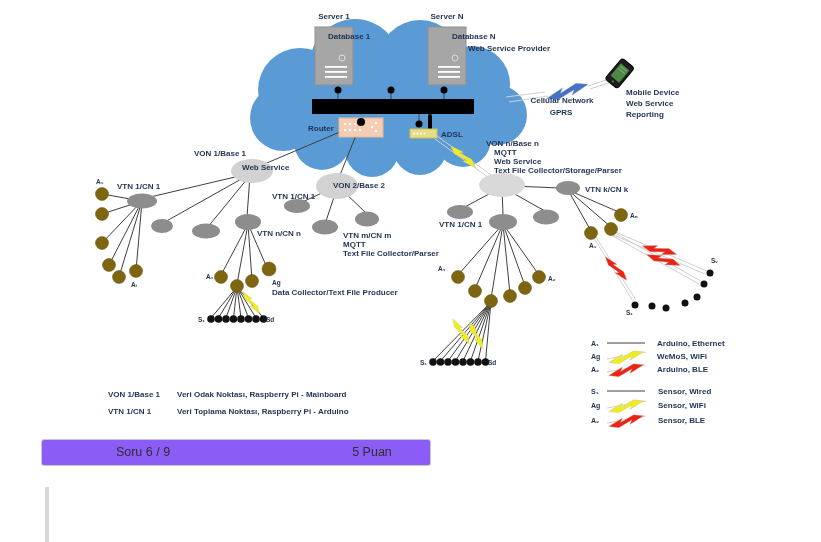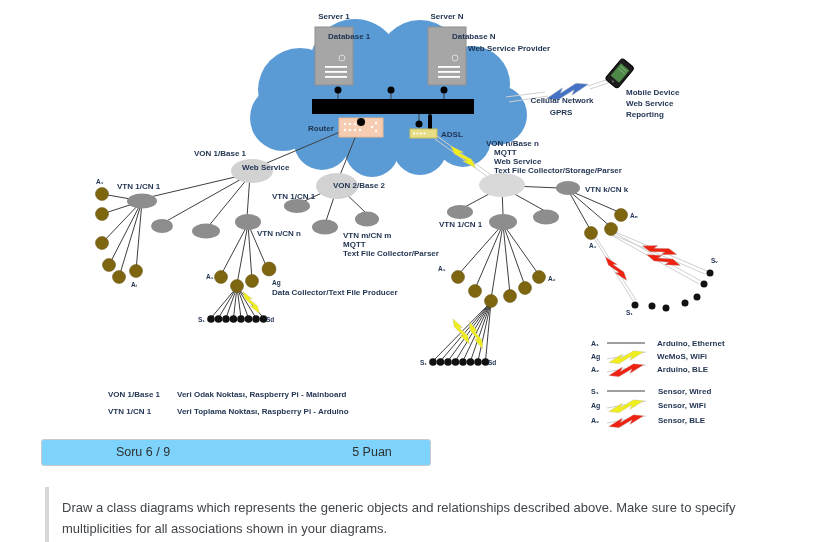--- a/index.html
+++ b/index.html
@@ -1,29 +1,29 @@
 <!DOCTYPE html>
 <html><head>
 <meta charset="utf-8">
 <style>
   html,body{margin:0;padding:0;background:#fff;}
   .stage{position:relative;width:821px;height:542px;background:#fff;overflow:hidden;
-         font-family:"Liberation Sans","DejaVu Sans",sans-serif;}
+         font-family:"Liberation Sans","DejaVu Sans",sans-serif;text-align:right;}
   svg text{font-family:"Liberation Sans","DejaVu Sans",sans-serif;}
   .lbl{font-size:8px;font-weight:bold;fill:#1f3250;}
   .tiny{font-size:6.5px;font-weight:bold;fill:#1f3250;}
   .lkey{font-size:7px;font-weight:bold;fill:#1f3250;}
   .mid{text-anchor:middle;}
   .ln{stroke:#3f3f3f;stroke-width:1;fill:none;}
   .lnl{stroke:#cfcfcf;stroke-width:1;fill:none;}
   .olive{fill:#7e6510;stroke:#5f4c0a;stroke-width:0.5;}
   .gnode{fill:#8d8d8d;}
   .hub{fill:#d2d2d2;}
   .sdot{fill:#111;}
-  .qbar{position:absolute;left:41px;top:439px;width:388px;height:25px;background:#7dd3fc;
+  .qbar{position:absolute;left:41px;top:439px;width:388px;height:25px;background:#8b5cf6;
         border:1px solid #c9c9c9;border-radius:3px;}
   .qbar span{position:absolute;top:0;line-height:25px;font-size:12.5px;color:#2f2f2f;
         transform:translateX(-50%);white-space:nowrap;}
   .qnum{left:101px;} .qpts{left:330px;}
   .quote-rule{position:absolute;left:45px;top:487px;width:4px;height:55px;background:#d8d8d8;}
   .qtext{position:absolute;left:62px;top:497px;width:740px;font-size:13px;line-height:21px;
         color:#40454a;}
 </style>
 </head>
 <body>
@@ -335,15 +335,14 @@
     <text x="177" y="414" class="lbl">Veri Toplama Noktası, Raspberry Pi - Arduino</text>
   </g>
 </svg>
 
 <div class="qbar">
   <span class="qnum">Soru 6 / 9</span>
   <span class="qpts">5 Puan</span>
 </div>
 
 <div class="quote-rule"></div>
-<div class="qtext">Draw a class diagrams which represents the generic objects and relationships described above. Make sure to specify multiplicities for all associations shown in your diagrams.</div>
 
 </div>
 
 </body></html>

